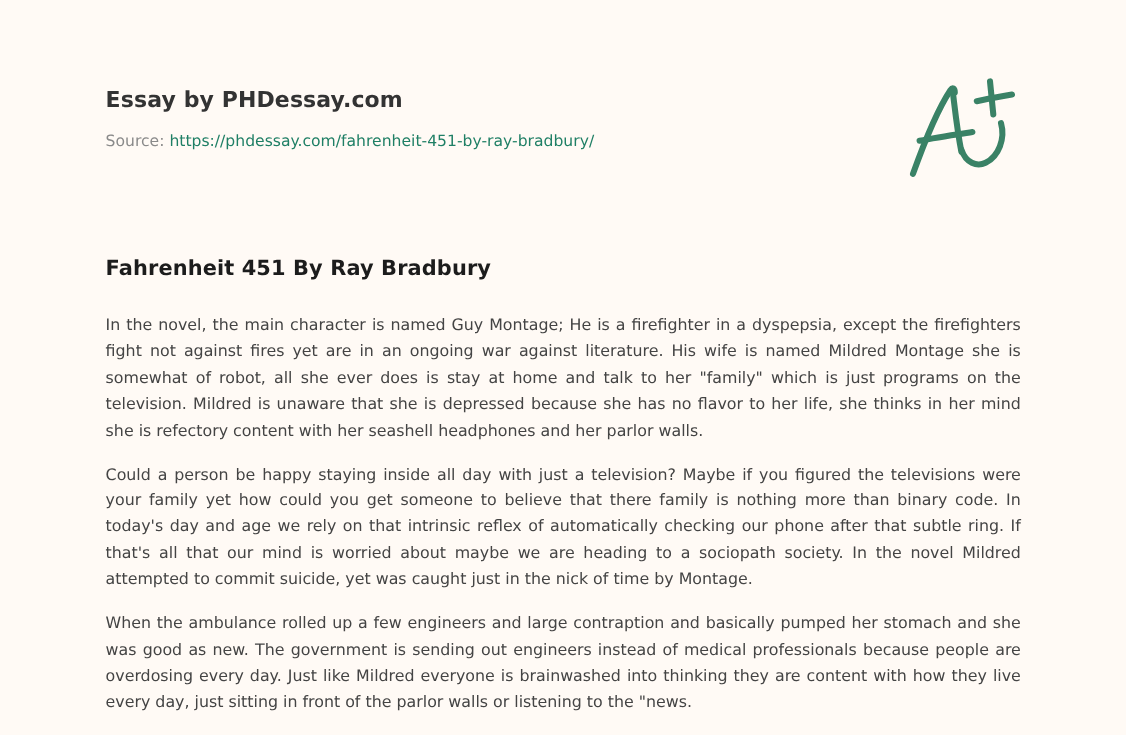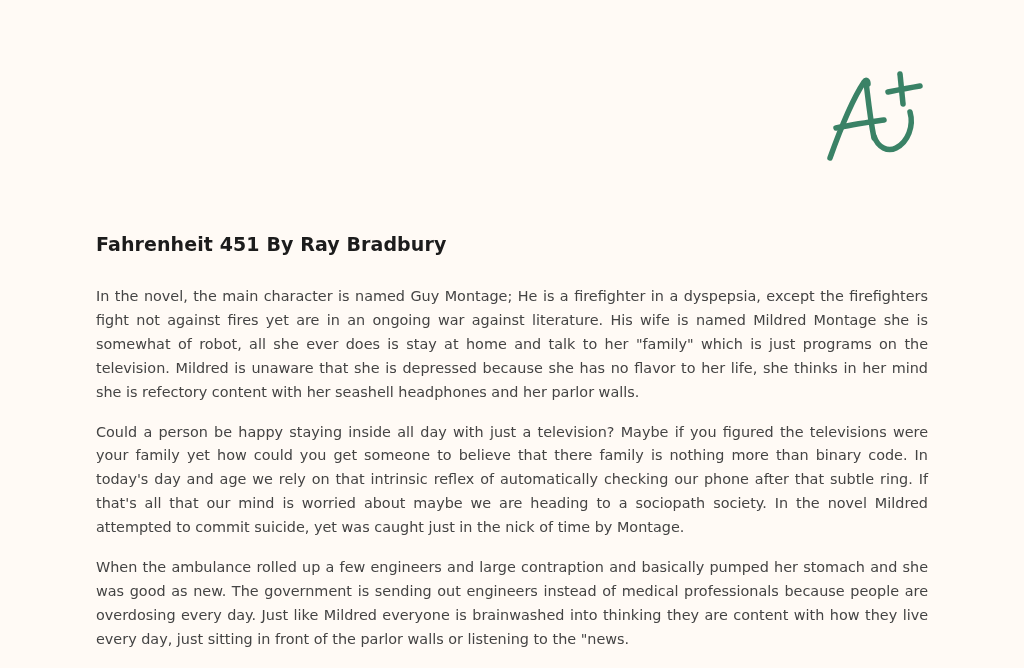--- a/index.html
+++ b/index.html
@@ -68,20 +68,25 @@
       line-height: 23.9px;
       color: #444444;
       text-align: justify;
       letter-spacing: 0px;
     }
   </style>
 </head>
 <body>
 
 <div class="header">
+  <h2 class="site-title">Essay by PHDessay.com</h2>
+  <div class="source-line">
+    <span>Source:</span>
+    <a href="#">https://phdessay.com/fahrenheit-451-by-ray-bradbury/</a>
+  </div>
 </div>
 
 <div class="logo">
   <svg width="106" height="96" viewBox="0 0 106 96" xmlns="http://www.w3.org/2000/svg">
     <g fill="none" stroke="#3a8266" stroke-width="5.5" stroke-linecap="round" stroke-linejoin="round">
 
       <path d="M8 90 C 18 62, 30 32, 42 14 C 44 11, 46 12, 46 16"></path>
 
       <path d="M44 14 C 46 30, 48 50, 52 70"></path>
 

